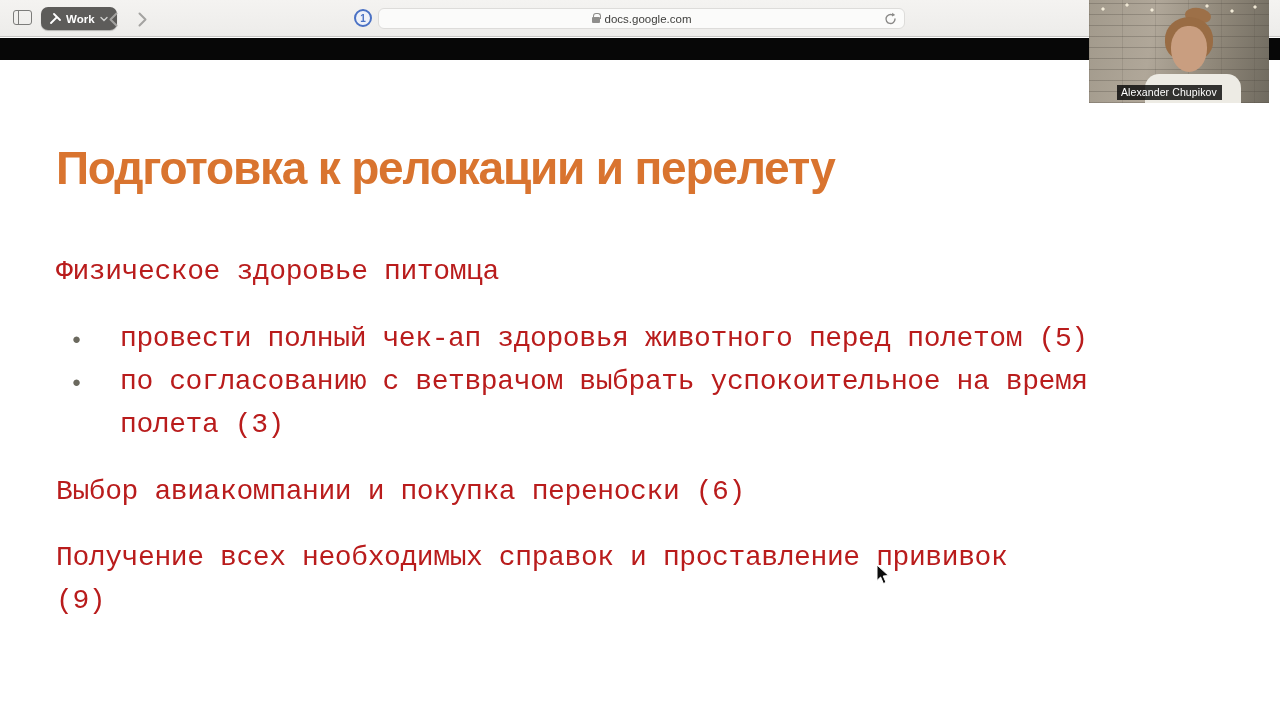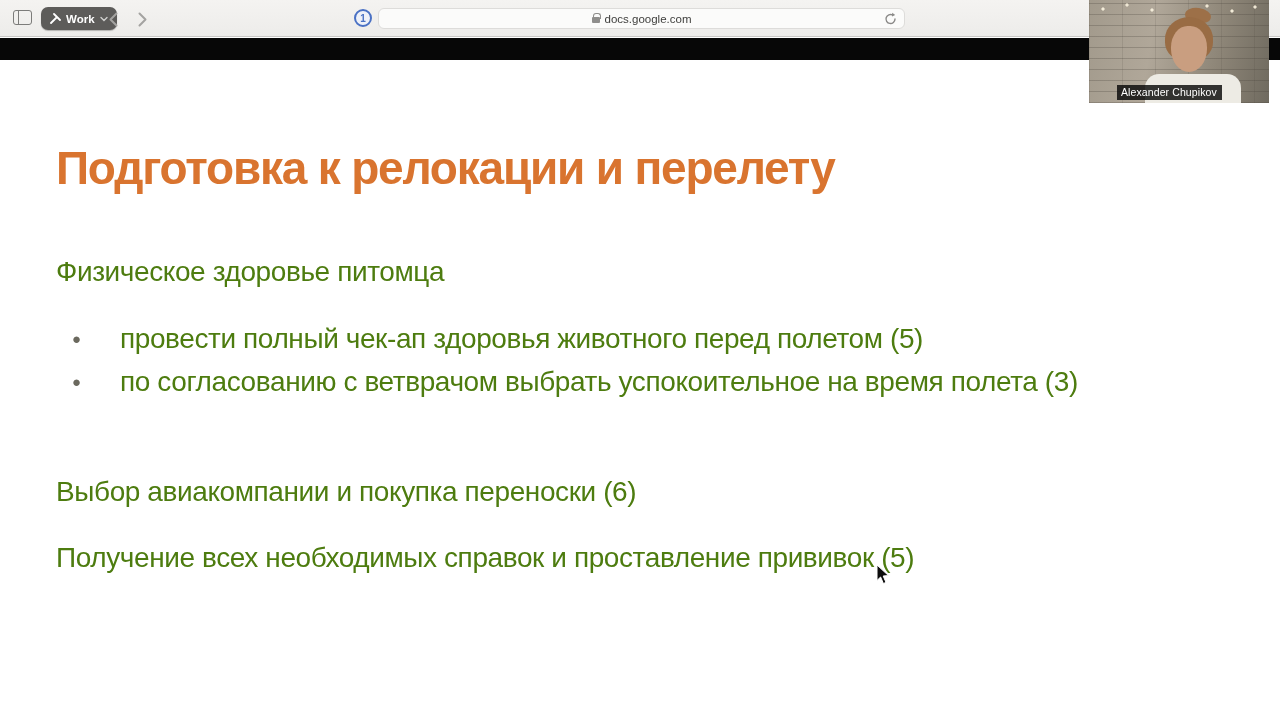--- a/index.html
+++ b/index.html
@@ -69,21 +69,21 @@
   }
 
   
   .slide { position: absolute; left: 0; top: 60px; width: 1072px; height: 660px; background: #ffffff; }
   .slide-title {
     position: absolute; left: 56px; top: 81px;
     font-size: 46px; font-weight: bold; letter-spacing: -1.2px;
     color: #d9742f;
   }
   .body-text {
-    color: #4d7c0f; font-size: 28px; letter-spacing: -0.4px; line-height: 43px;
+    color: #b91c1c; font-size: 28px; letter-spacing: -0.4px; line-height: 43px; font-family: Liberation Mono, monospace;
   }
   .subtitle { position: absolute; left: 56px; top: 190px; }
   .bullet-list { position: absolute; left: 72px; top: 257px; width: 1090px; }
   .bullet-row { display: flex; }
   .bullet-marker {
     width: 48px; flex: 0 0 48px; font-size: 15px; line-height: 43px;
     color: #6b695e;
   }
   .bullet-text { max-width: 1040px; }
   .stmt-1 { position: absolute; left: 56px; top: 410px; }
@@ -179,21 +179,21 @@
       <span class="bullet-marker">●</span>
       <span class="body-text bullet-text">провести полный чек-ап здоровья животного перед полетом (5)</span>
     </div>
     <div class="bullet-row">
       <span class="bullet-marker">●</span>
       <span class="body-text bullet-text">по согласованию с ветврачом выбрать успокоительное на время полета (3)</span>
     </div>
   </div>
 
   <div class="body-text stmt-1">Выбор авиакомпании и покупка переноски (6)</div>
-  <div class="body-text stmt-2">Получение всех необходимых справок и проставление прививок (5)</div>
+  <div class="body-text stmt-2">Получение всех необходимых справок и проставление прививок (9)</div>
 </div>
 
 <div class="webcam">
   <div class="wc-bun"></div>
   <div class="wc-hair"></div>
   <div class="wc-face"></div>
   <div class="wc-body"></div>
   <div class="wc-name">Alexander Chupikov</div>
 </div>
 

